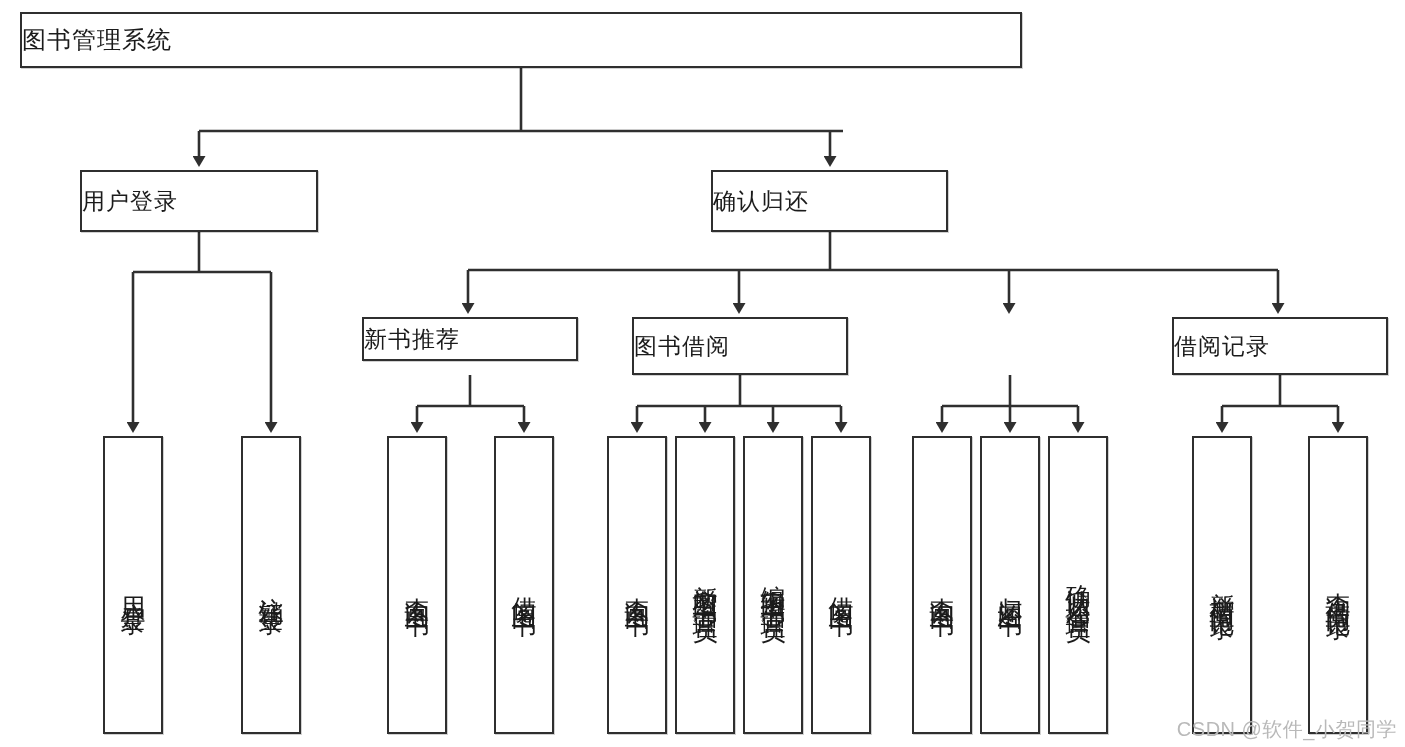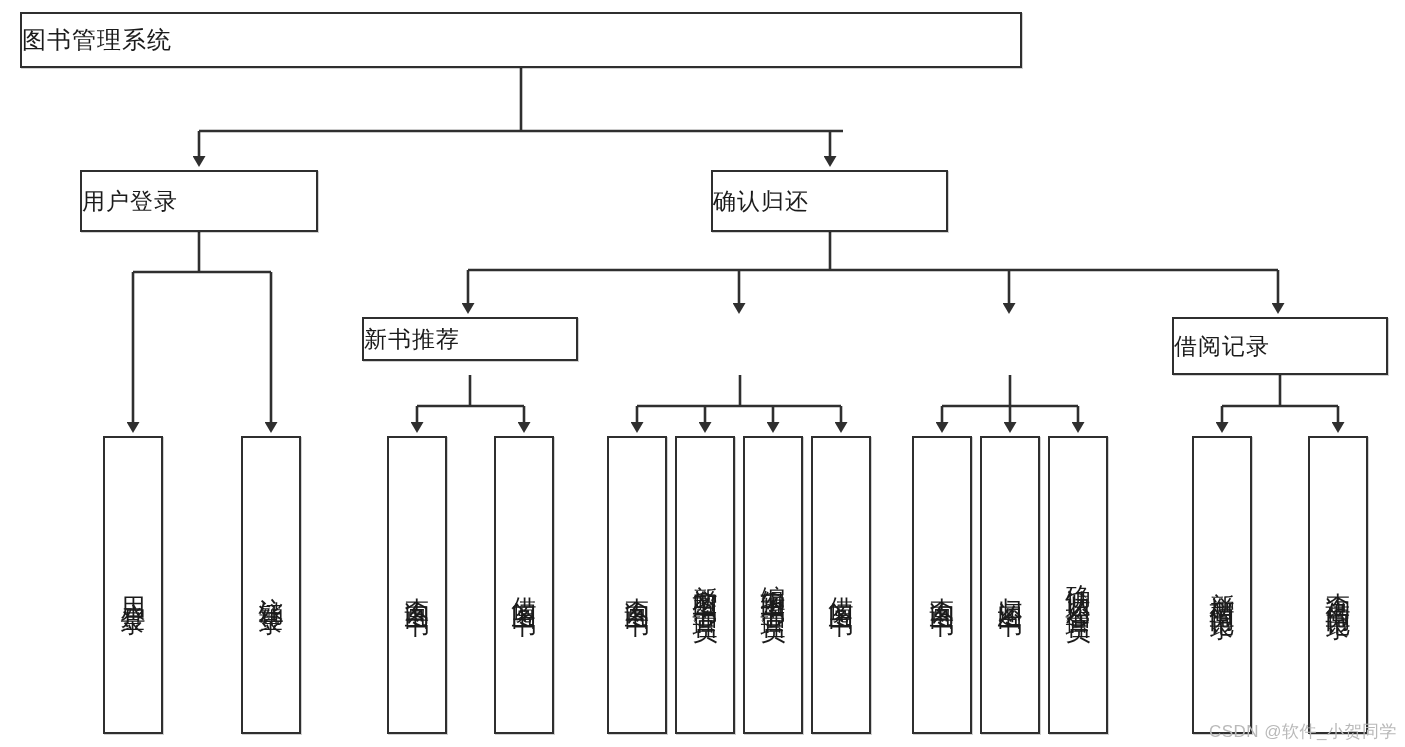--- a/index.html
+++ b/index.html
@@ -53,21 +53,21 @@
     text-orientation:upright;
     font-size:25px;
     line-height:1.0;
     letter-spacing:5px;
     white-space:nowrap;
   }
   #watermark{
     position:absolute;
     right:8px;
     bottom:4px;
-    font-size:17px;
+    font-size:20px;
     color:#b9b9b9;
     letter-spacing:0.5px;
     white-space:nowrap;
     user-select:none;
   }
 </style>
 </head>
 <body>
 
 <div id="diagram">
@@ -129,20 +129,23 @@
   <div class="node horiz" style="left:80px;top:170px;width:238px;height:62px;">
     <span class="label">用户登录</span>
   </div>
   <div class="node horiz" style="left:711px;top:170px;width:237px;height:62px;">
     <span class="label">确认归还</span>
   </div>
 
   <div class="node horiz" style="left:362px;top:317px;width:216px;height:44px;">
     <span class="label">新书推荐</span>
   </div>
+  <div class="node horiz" style="left:632px;top:317px;width:216px;height:58px;">
+    <span class="label">图书借阅</span>
+  </div>
   <div class="node horiz" style="left:1172px;top:317px;width:216px;height:58px;">
     <span class="label">借阅记录</span>
   </div>
 
   <div class="node vert" style="left:103px;top:436px;width:60px;height:298px;">
     <span class="label">用户登录</span>
   </div>
   <div class="node vert" style="left:241px;top:436px;width:60px;height:298px;">
     <span class="label">注销登录</span>
   </div>

